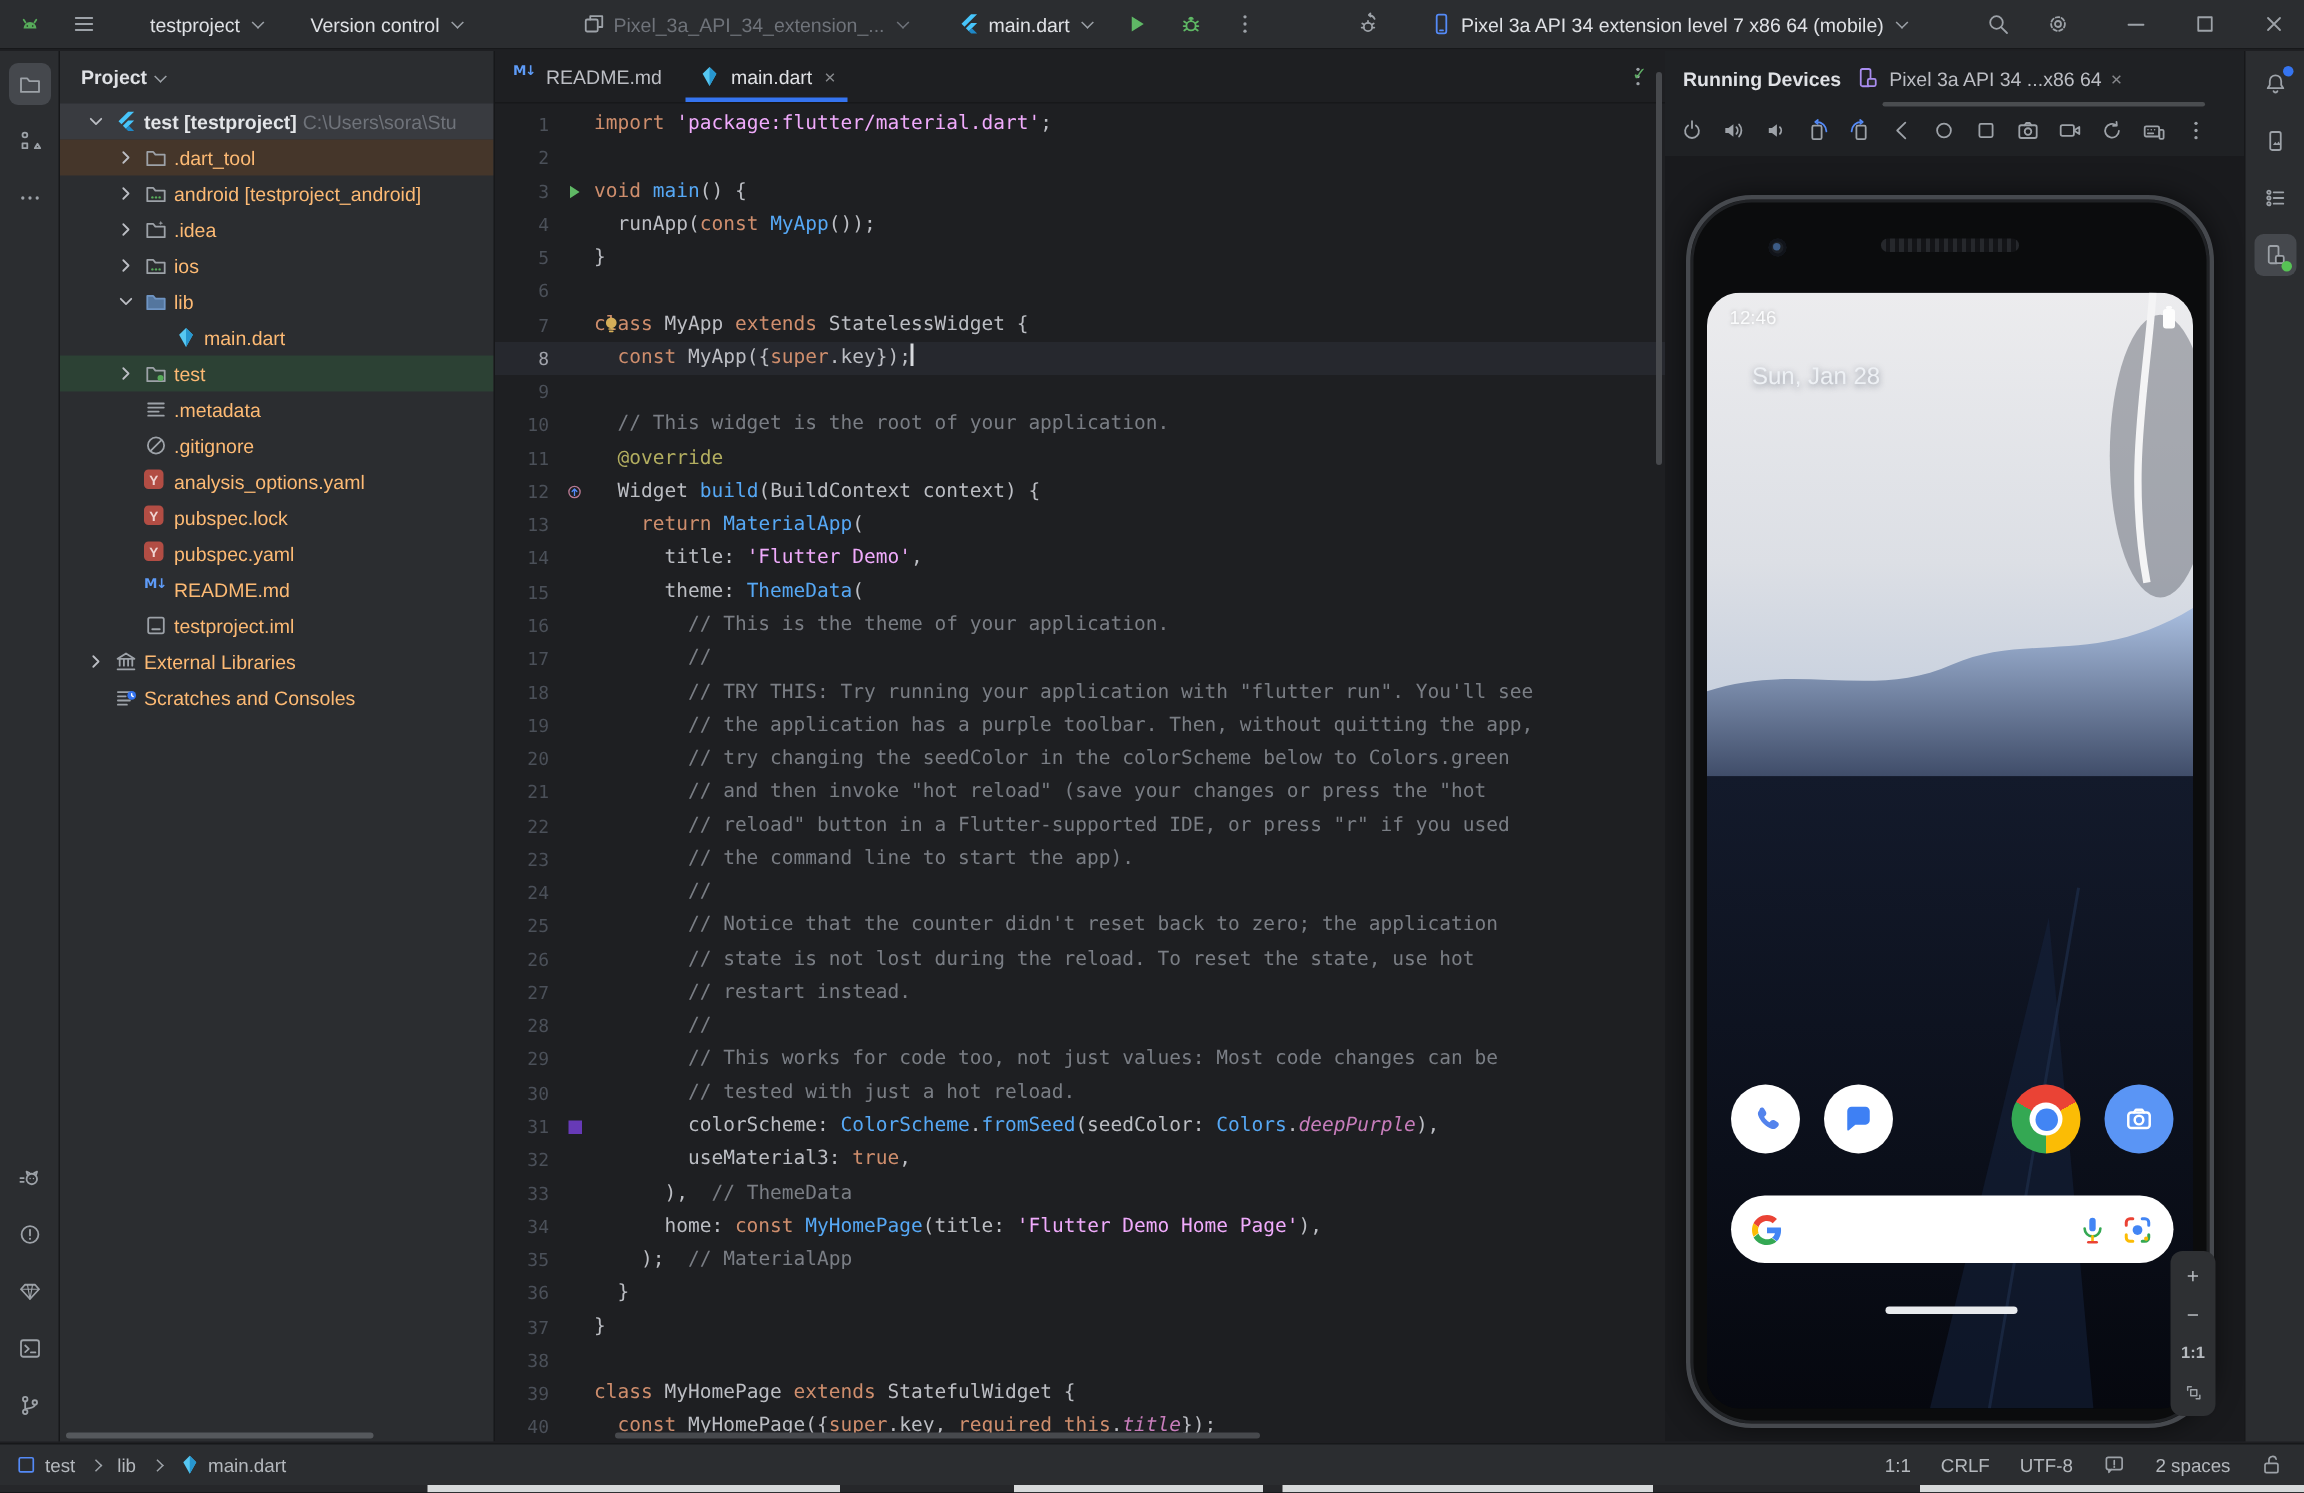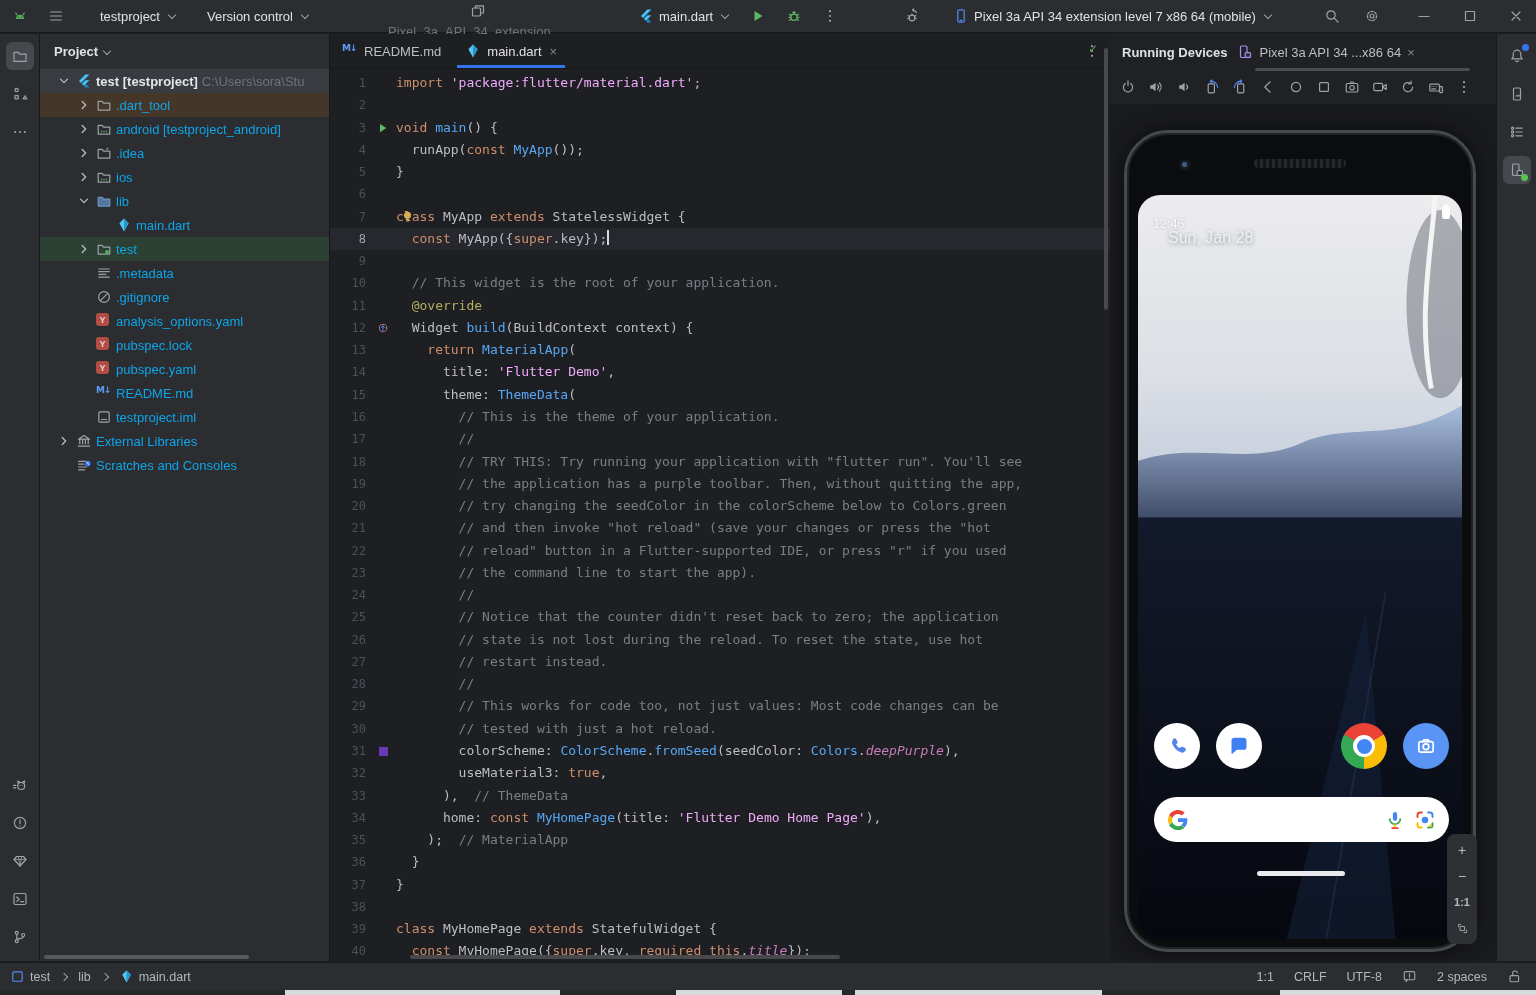--- a/index.html
+++ b/index.html
@@ -12,21 +12,21 @@
           border-bottom:1.4px solid #9da2a8; transform:rotate(45deg); margin:0 2px 2px 4px; }
   .chev.r { transform:rotate(-45deg); margin:0 4px 0 4px; }
 
   
   #topbar { position:absolute; left:0; top:0; width:1536px; height:33px; background:#2b2d30;
             border-bottom:1px solid #17181a; display:flex; align-items:center; }
   .tb-btn { display:flex; align-items:center; gap:5px; height:26px; padding:0 8px; border-radius:5px;
             color:#dfe1e5; white-space:nowrap; cursor:default; }
   .tb-ic { display:flex; align-items:center; justify-content:center; width:28px; height:26px; border-radius:5px; }
   .abs { position:absolute; top:3px; }
-  .gray { color:#6f737a;flex-direction:column; }
+  .gray { color:#6f737a; }
   .gray .chev { border-color:#6f737a; }
 
   
   #main { position:absolute; top:34px; left:0; width:1536px; height:927px; display:flex; }
   .stripe { width:40px; background:#2b2d30; display:flex; flex-direction:column; align-items:center;
             padding:8px 0 10px; gap:10px; }
   #left-stripe { border-right:1px solid #17181a; }
   #right-stripe { border-left:1px solid #17181a; }
   .stripe-btn { position:relative; width:28px; height:28px; border-radius:6px; display:flex;
                 align-items:center; justify-content:center; color:#9da2a8; }
@@ -36,21 +36,21 @@
   .badge.green { background:#57c255; top:auto; bottom:3px; right:3px; }
   .spacer { flex:1; }
 
   
   #project-panel { position:relative; width:290px; background:#2b2d30; border-right:1px solid #17181a; overflow:hidden; }
   #project-header { height:35px; display:flex; align-items:center; padding-left:14px; color:#dfe1e5; font-weight:bold; gap:2px; }
   .trow { display:flex; align-items:center; height:24px; white-space:nowrap; overflow:hidden; gap:4px; }
   .trow.selected { background:#393b40; }
   .trow.brown { background:#45362a; }
   .trow.green { background:#2c4134; }
-  .trow .lbl { color:#0ea5e9; }
+  .trow .lbl { color:#fdba74; }
   .trow .lbl.b { font-weight:bold; color:#e3e5e8; }
   .trow .path { color:#6f737a; overflow:hidden; text-overflow:ellipsis; }
   .texp { width:16px; height:16px; display:inline-flex; align-items:center; justify-content:center; flex:0 0 auto; }
   .md-ic { font:bold 9px "DejaVu Sans",sans-serif; color:#5e9bf7; letter-spacing:-1px; }
   .y-ic { display:inline-flex; width:13px; height:13px; border-radius:3px; background:#b24d44; color:#f0d6d4;
           font:bold 9px "Liberation Sans",sans-serif; align-items:center; justify-content:center; }
   #ptree-hscroll { position:absolute; bottom:2px; left:4px; width:205px; height:4px; border-radius:2px; background:#55585c; }
 
   
   #editor { position:relative; width:780px; background:#1e1f22; overflow:hidden; }
@@ -92,24 +92,24 @@
 
   #phone { position:absolute; left:14px; top:26px; width:352px; height:822px; border-radius:44px;
            background:#0b0c0d; border:3px solid #46494e; box-shadow:inset 0 0 0 2px #202225, 0 0 18px rgba(0,0,0,.55); }
   #cam { position:absolute; left:52px; top:26px; width:12px; height:12px; border-radius:50%;
          background:#1c2026; box-shadow:inset 0 0 0 2px #11141a; }
   #cam::after { content:""; position:absolute; left:3px; top:3px; width:5px; height:5px; border-radius:50%; background:#3c5b86; }
   #speaker { position:absolute; left:50%; top:26px; transform:translateX(-50%); width:92px; height:9px;
              border-radius:5px; background:repeating-linear-gradient(90deg,#26282c 0 3px,#131417 3px 6px); }
   #screen { position:absolute; left:11px; right:11px; top:62px; bottom:10px; border-radius:22px; overflow:hidden; background:#05070c; }
   #wallpaper { position:absolute; inset:0; width:100%; height:100%; }
-  #sclock { position:absolute; left:15px; top:22px; color:#fafbfc; font-size:12.5px; text-shadow:0 0 3px rgba(0,0,0,.25); }
+  #sclock { position:absolute; left:15px; top:10px; color:#fafbfc; font-size:12.5px; text-shadow:0 0 3px rgba(0,0,0,.25); }
   #sbattery { position:absolute; right:12px; top:11px; width:8px; height:13px; background:#fdfdfd; border-radius:2px; }
   #sbattery::before { content:""; position:absolute; top:-2px; left:2px; width:4px; height:2px; background:#fdfdfd; border-radius:1px; }
-  #sdate { position:absolute; left:30px; top:34px; color:#eef1f5; font-size:16px; text-shadow:0 1px 4px rgba(40,50,70,.5); }
+  #sdate { position:absolute; left:30px; top:48px; color:#eef1f5; font-size:16px; text-shadow:0 1px 4px rgba(40,50,70,.5); }
   .dock-app { position:absolute; width:46px; height:46px; border-radius:50%; top:528px;
               display:flex; align-items:center; justify-content:center; }
   .dock-app.white { background:#fff; }
   .dock-app .ic { width:24px; height:24px; }
   .chrome-ic { background:conic-gradient(from 300deg,#ea4335 0 120deg,#fbbc05 120deg 240deg,#34a853 240deg 360deg); }
   .chrome-ic .cw { width:22px; height:22px; border-radius:50%; background:#fff; display:flex; align-items:center; justify-content:center; }
   .chrome-ic .cb { width:15px; height:15px; border-radius:50%; background:#4285f4; }
   .cam-app { background:#5a95f5; }
   .cam-app .ic { color:#fff; width:22px; height:22px; }
   #searchbar { position:absolute; left:16px; top:602px; width:295px; height:45px; border-radius:23px; background:#fff;

